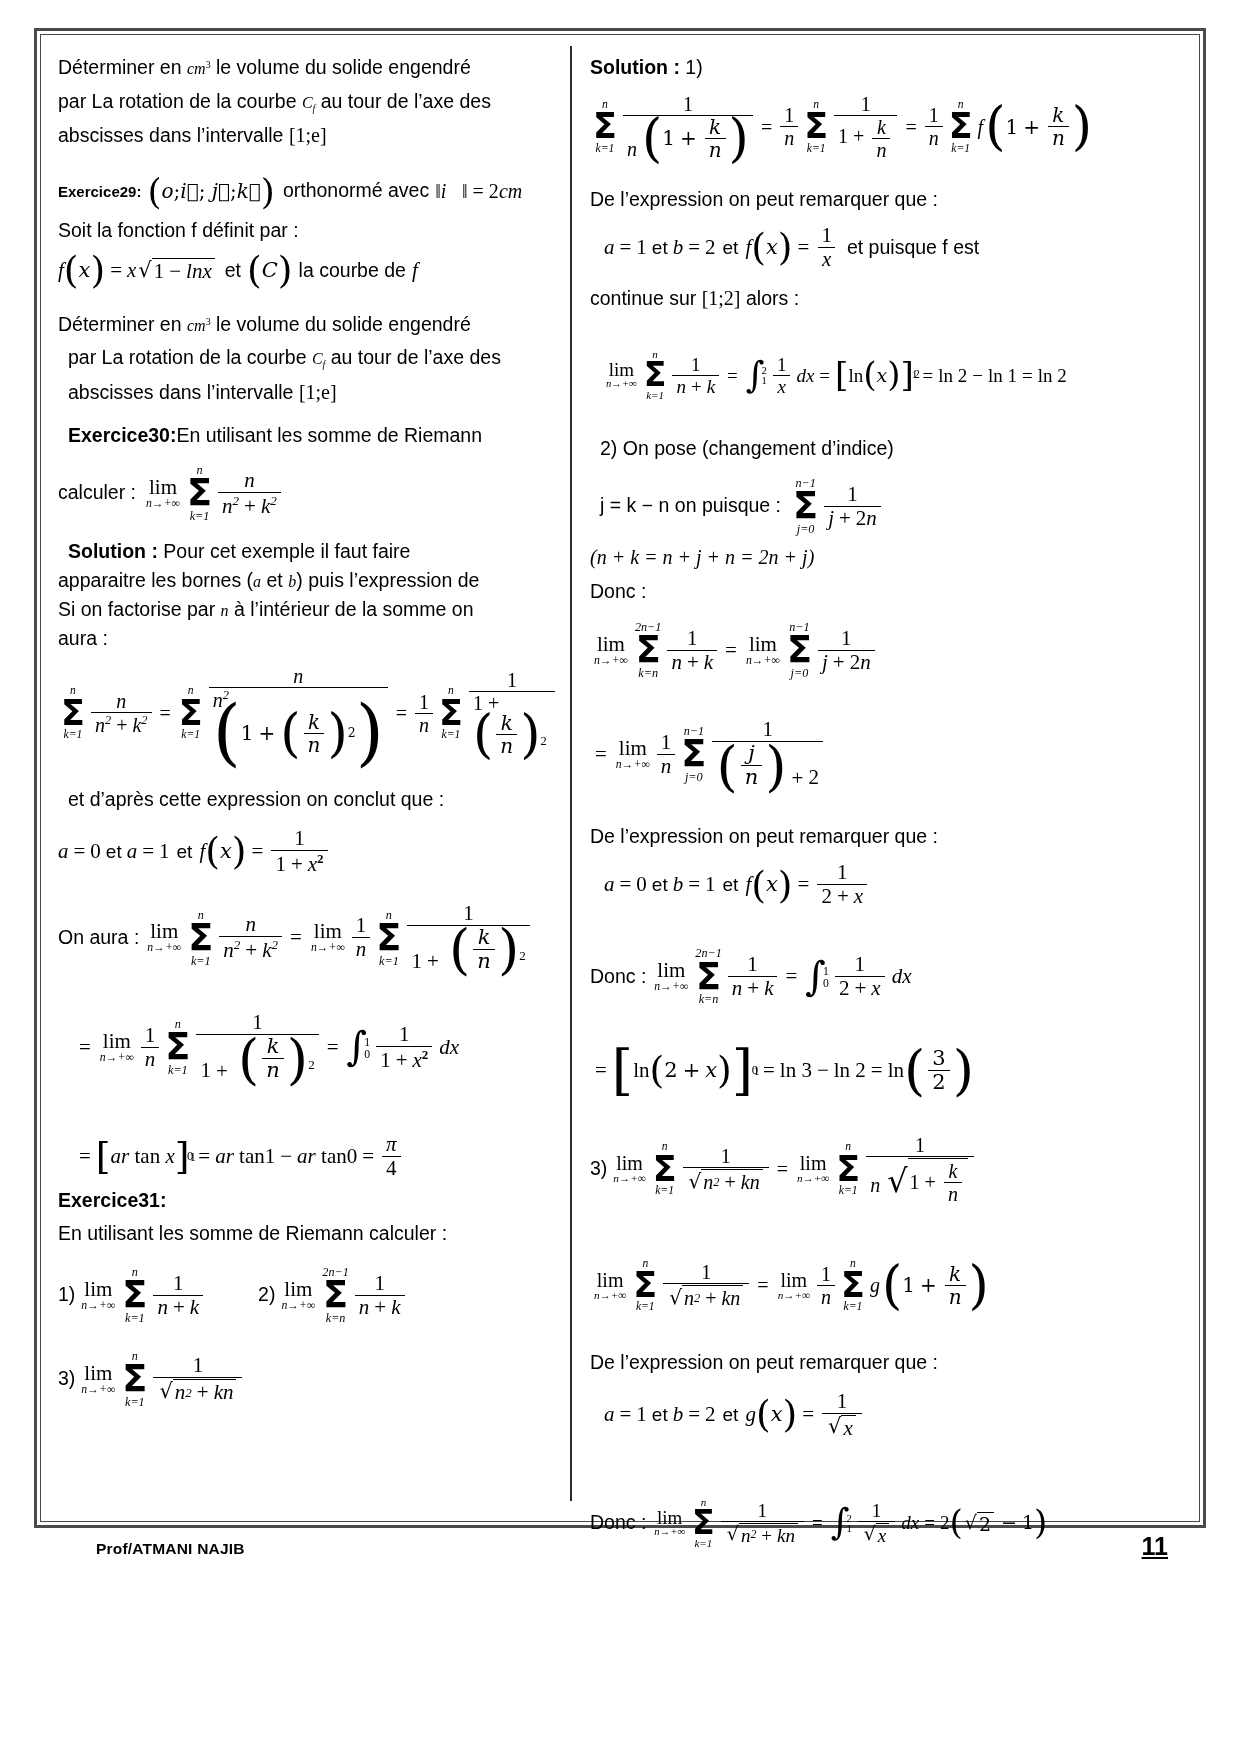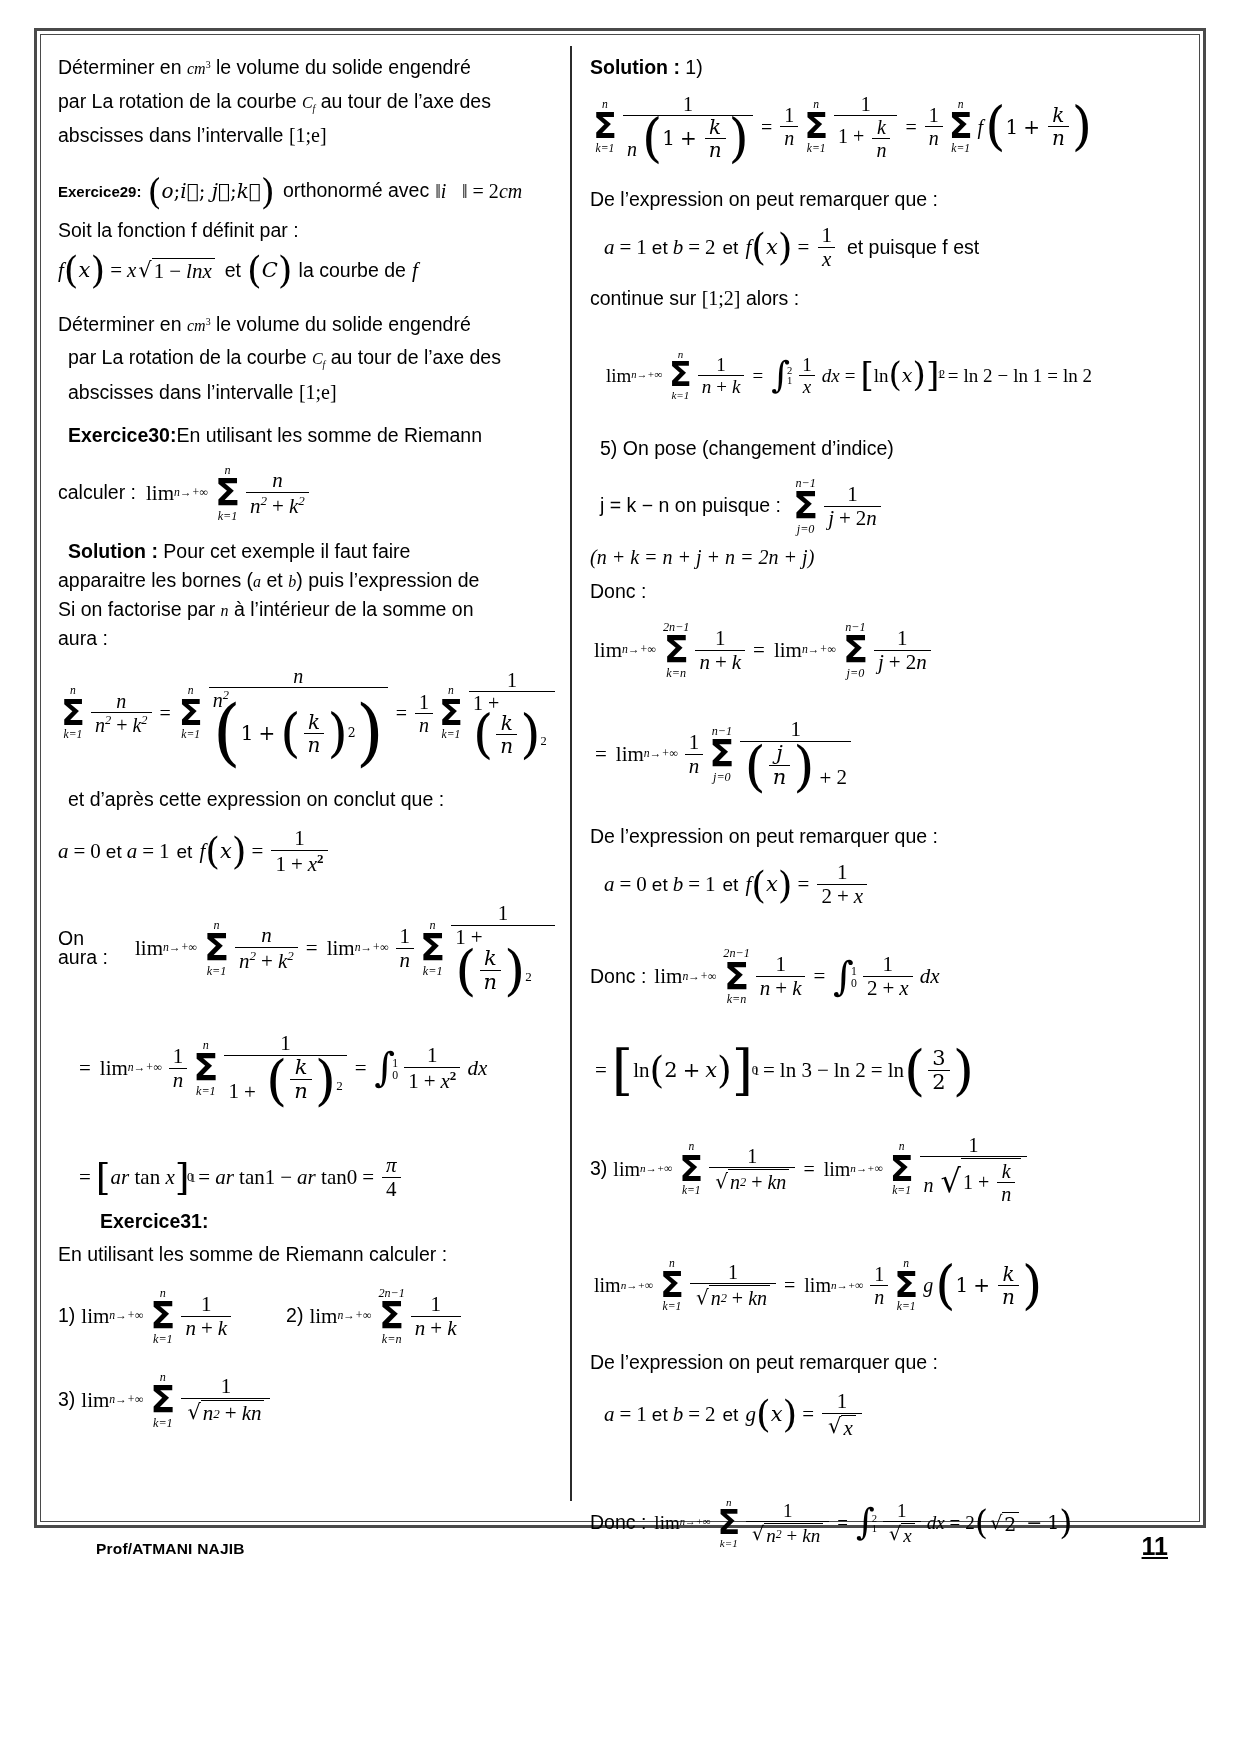--- a/index.html
+++ b/index.html
@@ -125,21 +125,21 @@
   .sum .sigma {
     font-size: 1.75em;
     font-weight: bold;
     line-height: 0.92;
     font-family: "DejaVu Sans", sans-serif;
   }
 
   
   .limop {
     display: inline-flex;
-    flex-direction: row;
+    flex-direction: column;
     align-items: center;
     margin: 0 4px;
     line-height: 1;
     text-align: right;
   }
   .limop .lw { font-style: normal; font-size: 1em; }
   .limop .lsub { font-size: 0.56em; font-style: italic; }
 
   
   .intg {
@@ -580,21 +580,21 @@
           <span>&nbsp;</span>
           <span class="rm">tan</span>
           <span class="rm">0</span>
         <span class="op">=</span>
         <span class="frac">
             <span class="num it">π</span>
             <span class="den rm">4</span>
           </span>
       </div>
 
-      <div class="line" style="margin-top:6px;margin-left:42px;">
+      <div class="line" style="margin-top:6px;">
         <span class="b">Exercice31:</span>
       </div>
       <div class="line">
         <span>En utilisant les somme de Riemann calculer :</span>
       </div>
 
       <div class="math" style="margin-top:16px;">
         <span style="font-family:'Liberation Sans',sans-serif;font-size:19.5px;">1)</span>
         <span class="limop" style="margin-left:6px;">
             <span class="lw">lim</span>
@@ -807,21 +807,21 @@
         <span class="rm">ln&nbsp;2</span>
           <span class="op">−</span>
           <span class="rm">ln&nbsp;1</span>
         <span class="op">=</span>
           <span class="rm">ln&nbsp;2</span>
       </div>
 
       <div class="gap-m"></div>
 
       <div class="line indent" style="margin-top:8px;">
-        <span>5) On pose (changement d’indice)</span>
+        <span>2) On pose (changement d’indice)</span>
       </div>
 
       <div class="math" style="margin-top:12px;padding-left:10px;">
         <span style="font-family:'Liberation Sans',sans-serif;font-size:19.5px;">j = k − n on puisque :</span>
         <span class="sum" style="margin-left:12px;">
             <span class="lim-top">n−1</span>
             <span class="sigma">Σ</span>
             <span class="lim-bot">j=0</span>
           </span>
         <span class="frac">

